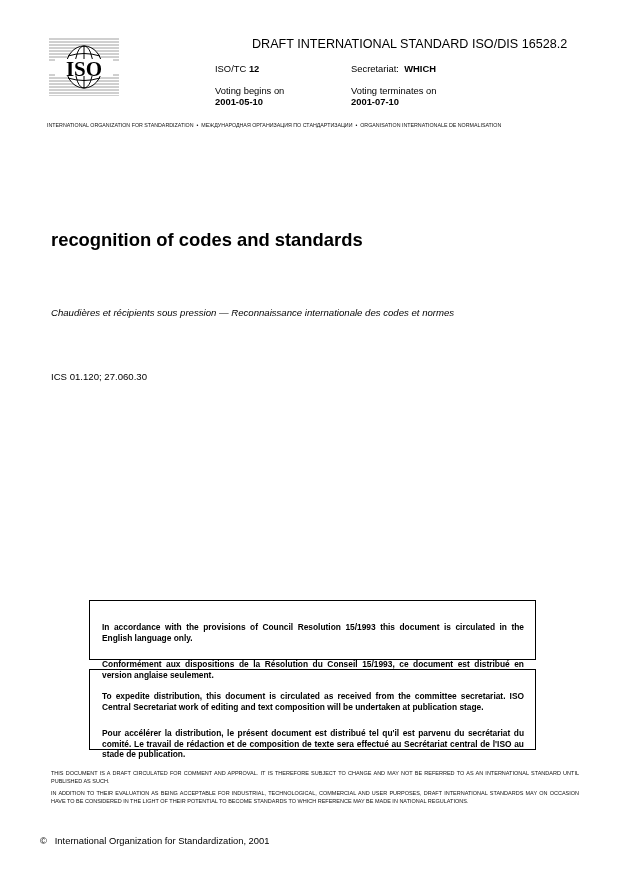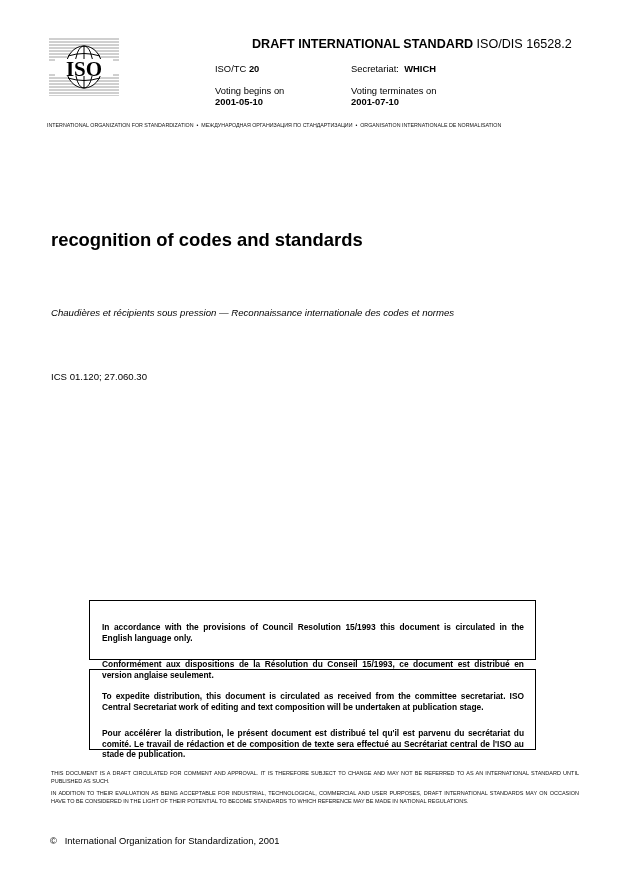--- a/index.html
+++ b/index.html
@@ -5,21 +5,21 @@
     html, body { margin: 0; padding: 0; background: #ffffff; }
     body {
       width: 619px; height: 877px; position: relative; overflow: hidden;
       font-family: "Liberation Sans", "DejaVu Sans", sans-serif; color: #000;
     }
     .abs { position: absolute; }
     
     .logo { left: 49px; top: 38px; width: 70px; height: 46px; }
     
     .hdr-title { left: 215px; top: 37px; font-size: 12.6px; white-space: nowrap; }
-    .hdr-title b { font-weight: bold; padding-left: 37px; }
+    .hdr-title b { font-weight: normal; padding-left: 37px; }
     .hdr-small { font-size: 9.4px; white-space: nowrap; line-height: 11px; }
     .c1 { left: 215px; }
     .c2 { left: 351px; }
     .r1 { top: 63px; }
     .r2 { top: 85px; }
     .orgline {
       left: 47px; top: 122px; font-size: 5.3px; white-space: nowrap; letter-spacing: 0px;
       color: #111;
     }
     .title {
@@ -34,21 +34,21 @@
     }
     .box p { margin: 16px 0 5px 0; }
     .box p:last-child { margin-bottom: 0; }
     .box1 { top: 600px; height: 60px; }
     .box2 { top: 669px; height: 81px; }
     .disc {
       left: 51px; width: 528px; font-size: 5.5px; line-height: 8px; text-align: justify; color: #111;
     }
     .disc p { margin: 0 0 4px 0; }
     .disc1 { top: 769px; }
-    .copy { left: 50px; top: 835px; font-size: 9.4px; white-space: nowrap; }
+    .copy { left: 40px; top: 835px; font-size: 9.4px; white-space: nowrap; }
   </style>
 </head>
 <body>
 
 <div class="abs logo">
   <svg width="70" height="58" viewBox="0 0 70 58">
     <g stroke="#888" stroke-width="0.8">
       <line x1="0" y1="1" x2="70" y2="1"></line>
         <line x1="0" y1="4" x2="70" y2="4"></line>
       <line x1="0" y1="7" x2="70" y2="7"></line>
@@ -78,21 +78,21 @@
   </svg>
 </div>
 
 <div class="abs hdr-title">
   <b>DRAFT INTERNATIONAL STANDARD</b>
   <span>ISO/DIS 16528.2</span>
 </div>
 
 <div class="abs hdr-small c1 r1">
   <span>ISO/TC</span>
-  <b>20</b>
+  <b>12</b>
 </div>
 <div class="abs hdr-small c2 r1">
   <span>Secretariat:</span>&nbsp;
   <b>WHICH</b>
 </div>
 
 <div class="abs hdr-small c1 r2">
   <div>Voting begins on</div>
   <div style="font-weight:bold">2001-05-10</div>
 </div>

